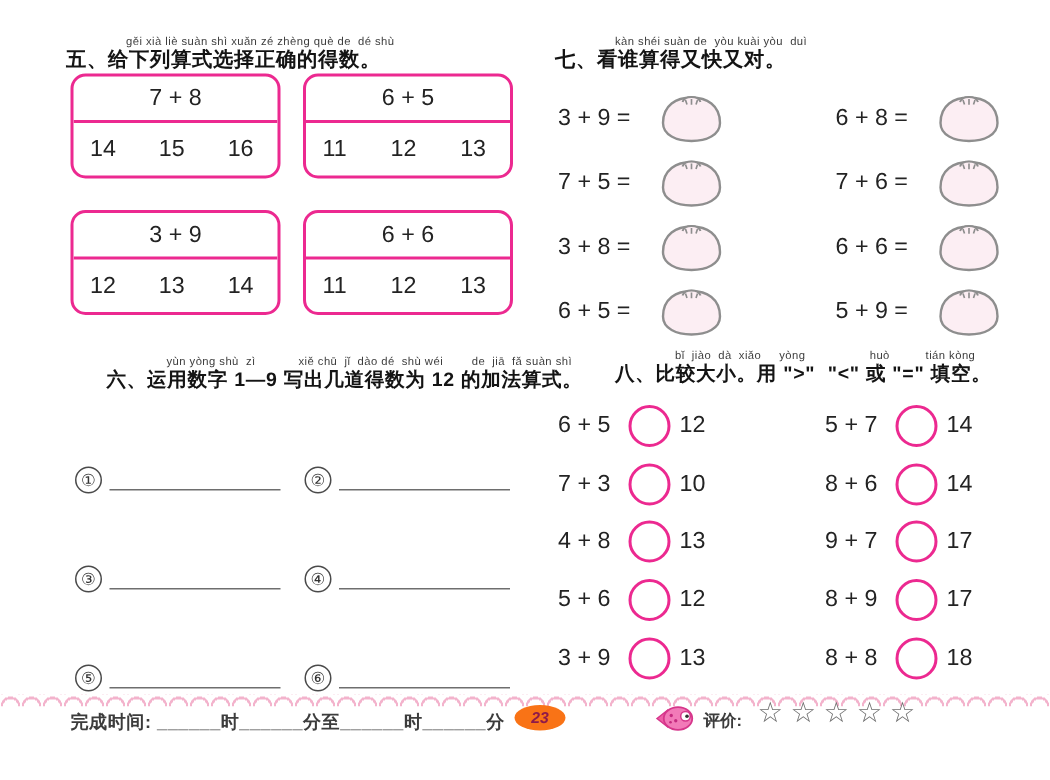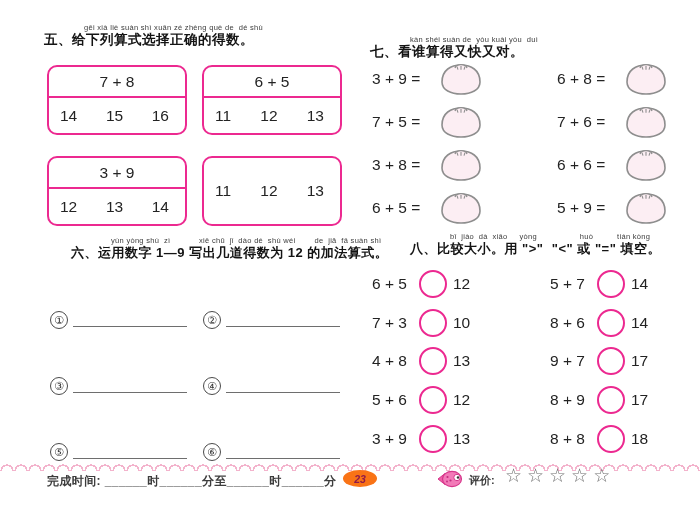--- a/index.html
+++ b/index.html
@@ -16,21 +16,21 @@
     font-size:7.5px; color:#3c3c3c; letter-spacing:.3px;
     white-space:pre; margin-left:40px; line-height:9px;
   }
   .stitle {
     font-size:13.5px; font-weight:bold; color:#141414;
     letter-spacing:.5px; line-height:16px; white-space:pre;
   }
 
   
   .choice-grid {
-    position:absolute; left:47px; top:65px;
+    position:absolute; left:47px; top:49px;
     display:grid; grid-template-columns:140px 140px;
     column-gap:15px; row-gap:21px;
   }
   .choice-box {
     height:70px; border:2px solid #ec2990; border-radius:10px;
     display:flex; flex-direction:column; background:#fff; overflow:hidden;
   }
   .choice-eq {
     height:31px; border-bottom:2px solid #ec2990;
     display:flex; align-items:center; justify-content:center;
@@ -134,20 +134,21 @@
   </div>
   <div class="choice-box">
     <div class="choice-eq">3 + 9</div>
     <div class="choice-opts">
       <span>12</span>
       <span>13</span>
       <span>14</span>
     </div>
   </div>
   <div class="choice-box">
+    <div class="choice-eq">6 + 6</div>
     <div class="choice-opts">
       <span>11</span>
       <span>12</span>
       <span>13</span>
     </div>
   </div>
 </div>
 
 <div class="section-head" style="left:44px; top:236px;margin-left:27px;">
   <div class="pinyin">yùn yòng shù  zì            xiě chū  jǐ  dào dé  shù wéi        de  jiā  fǎ suàn shì</div>
@@ -174,21 +175,21 @@
   <div class="blank-cell">
     <span class="circled">⑤</span>
     <span class="blankline"></span>
   </div>
   <div class="blank-cell">
     <span class="circled">⑥</span>
     <span class="blankline"></span>
   </div>
 </div>
 
-<div class="section-head" style="left:370px; top:23px;margin-top:12px;">
+<div class="section-head" style="left:370px; top:23px;">
   <div class="pinyin">kàn shéi suàn de  yòu kuài yòu  duì</div>
   <div class="stitle">七、看谁算得又快又对。</div>
 </div>
 
 <div class="calc-grid">
 
   <div class="calc-cell">
     <span class="calc-eq">3 + 9 =</span>
     <svg class="bun" width="46" height="35" viewBox="0 0 46 35">
         <path d="M4 21 C4 9 13 4 23 4 C33 4 42 9 42 21 C42 29 33 33 23 33 C13 33 4 29 4 21 Z" fill="#fceef3" stroke="#8e8e8e" stroke-width="1.6"></path>

